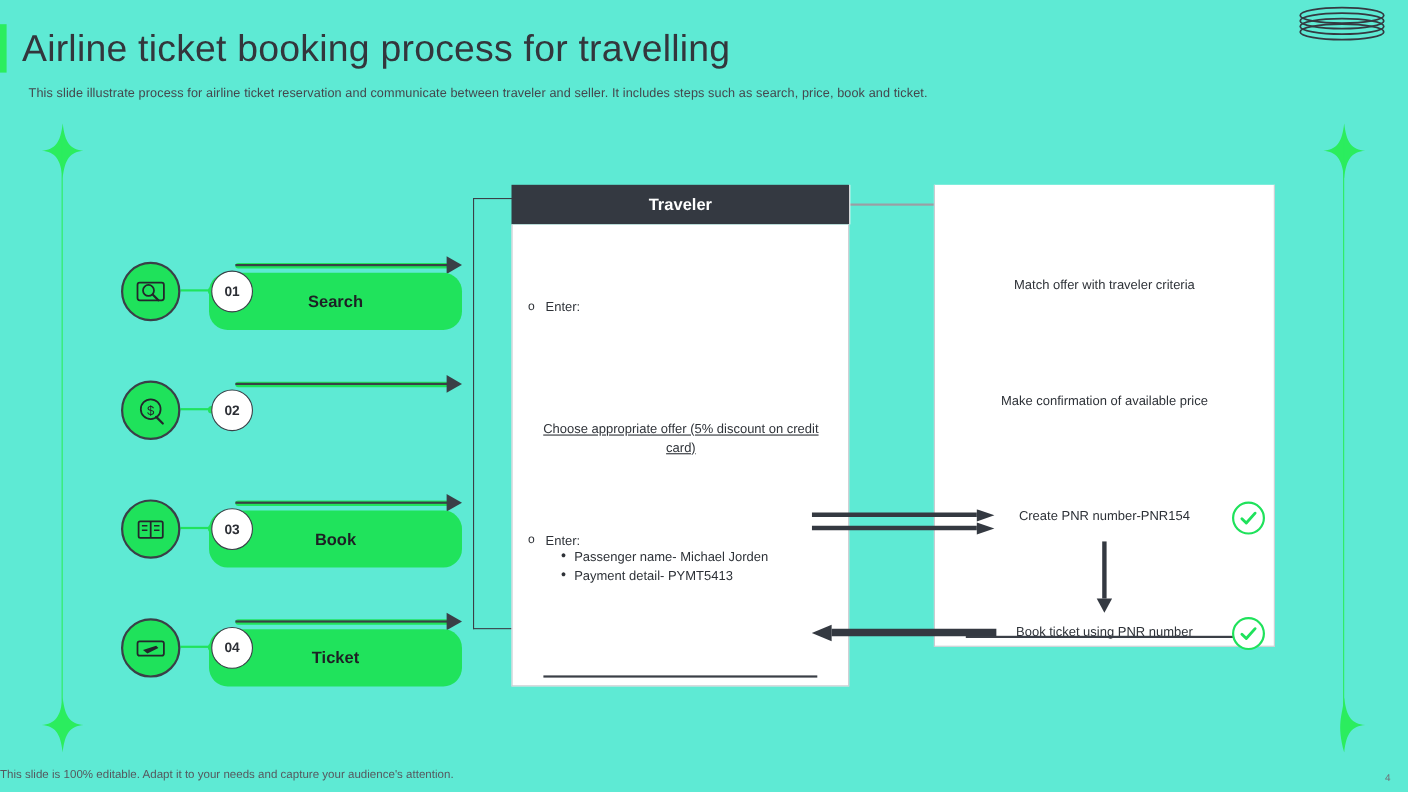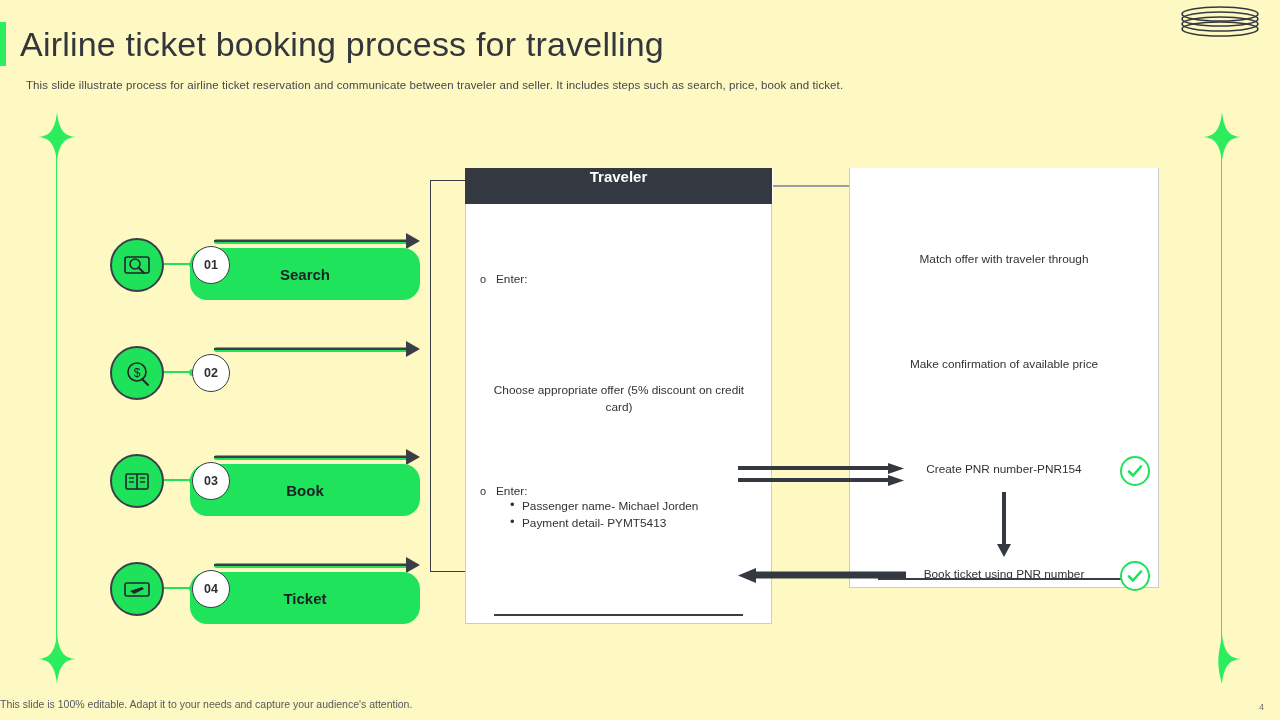--- a/index.html
+++ b/index.html
@@ -7,21 +7,21 @@
     margin: 0; padding: 0;
     width: 1280px; height: 720px;
     background: #ffffff;
     font-family: "Liberation Sans", sans-serif;
     overflow: hidden;
   }
   .slide {
     position: relative;
     width: 1280px;
     height: 720px;
-    background: #fef9c3;
+    background: #5eead4;
   }
 
   
   .title-bar {
     position: absolute;
     left: 0; top: 22px;
     width: 1160px;
     display: flex;
     align-items: center;
   }
@@ -144,21 +144,21 @@
   
   .col {
     position: absolute;
     top: 168px;
   }
   .col-head {
     height: 36px;
     background: #343941;
     color: #ffffff;
     display: flex;
-    align-items: flex-start;
+    align-items: center;
     justify-content: center;
     font-size: 15px;
     font-weight: bold;
   }
   .col-body {
     border: 1px solid #c9ccd1;
     border-top: none;
     background: #ffffff;
     position: relative;
   }
@@ -394,21 +394,21 @@
 
       <div class="tv-block" style="left:14px; top:68px; width:280px;">
         <span class="bullet-o" style="left:0; top:1px;">o</span>
         <div style="margin-left:16px;">
           <div>Enter:</div>
           <ul class="sub-list" style="margin-left:12px;">
           </ul>
         </div>
       </div>
 
-      <div class="tv-block centered" style="left:22px; top:178px; width:262px; line-height:17px;">
+      <div class="tv-block centered" style="left:22px; top:178px; width:262px; line-height:17px;text-decoration:underline;">
         <span>Choose appropriate  offer  (5% discount on credit card)</span>
       </div>
 
       <div class="tv-block" style="left:14px; top:280px; width:285px;">
         <span class="bullet-o" style="left:0; top:1px;">o</span>
         <div style="margin-left:16px;">
           <div>Enter:</div>
           <ul class="sub-list" style="margin-left:12px;">
             <li>Passenger name- Michael Jorden</li>
             <li>Payment detail- PYMT5413</li>
@@ -418,21 +418,21 @@
 
 
       <div class="col-underline"></div>
     </div>
   </div>
 
   <div class="col col-seller">
     <div class="col-body">
 
       <div class="tv-block centered" style="left:10px; top:84px; width:288px;">
-        <span>Match offer with traveler  through</span>
+        <span>Match offer with traveler  criteria</span>
       </div>
 
       <div class="tv-block centered" style="left:10px; top:189px; width:288px;">
         <span>Make confirmation of available  price</span>
       </div>
 
       <div class="tv-block centered" style="left:10px; top:294px; width:288px;">
         <span>Create PNR number-PNR154</span>
       </div>
 

